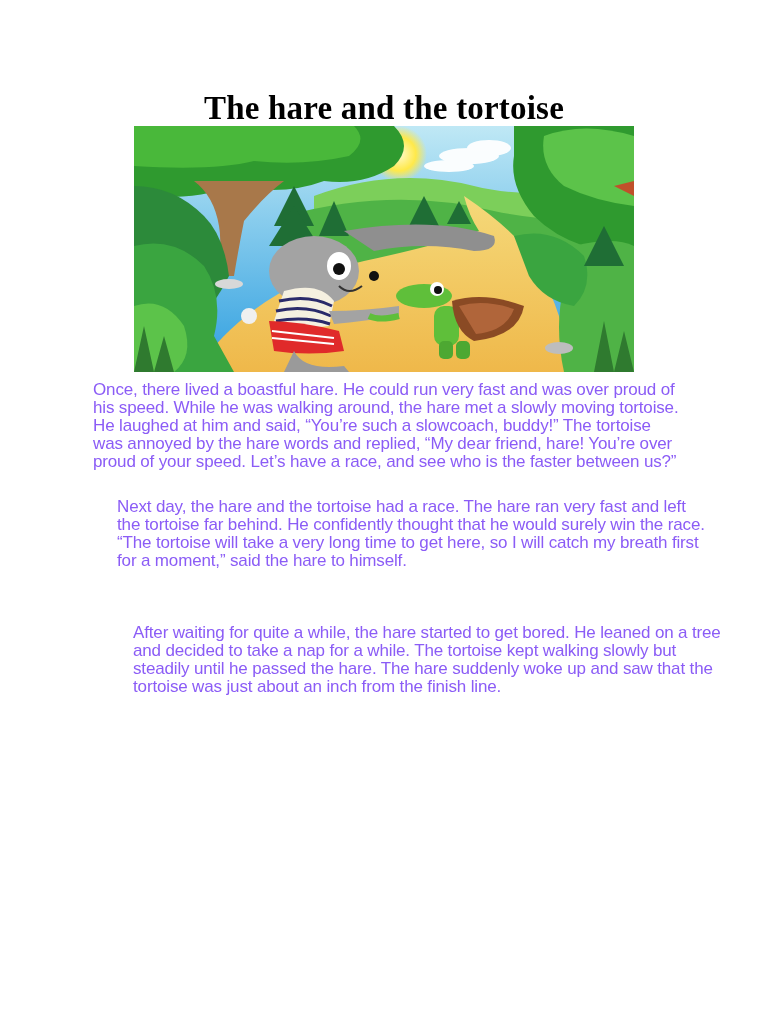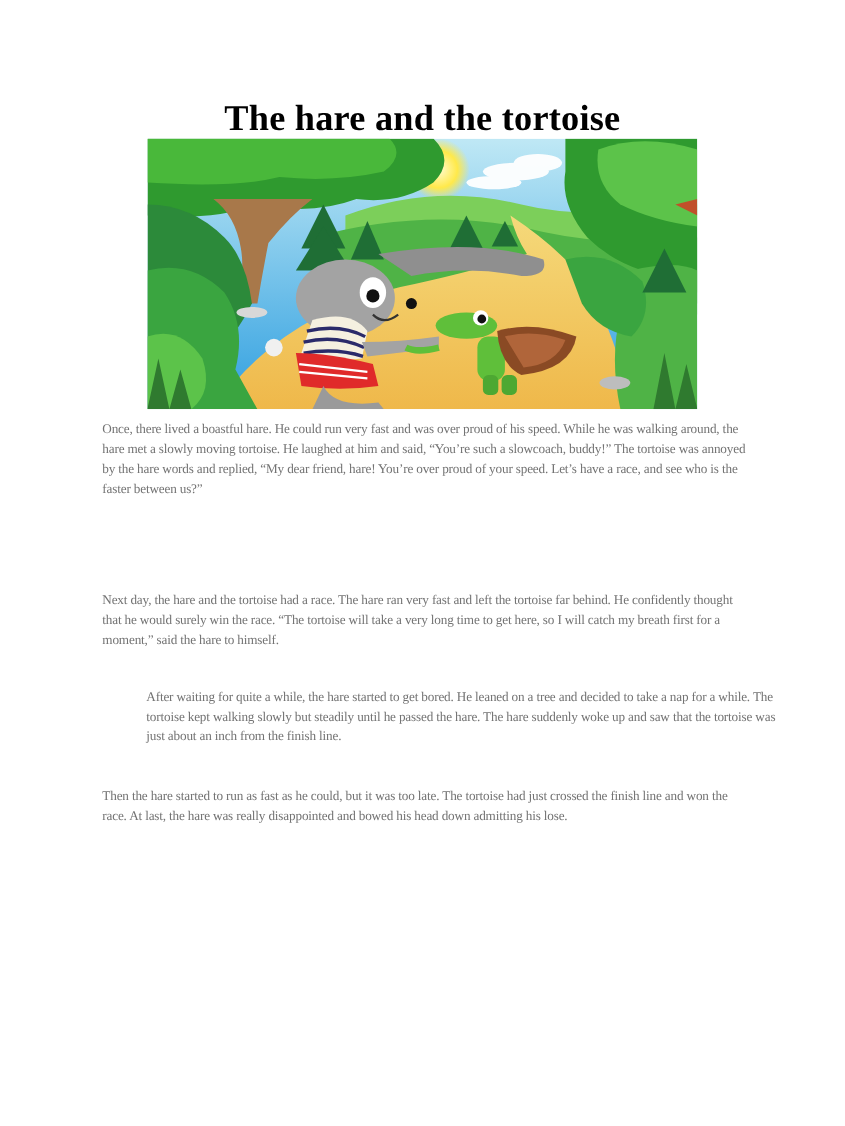--- a/index.html
+++ b/index.html
@@ -45,29 +45,29 @@
     .illustration svg {
       display: block;
       width: 500px;
       height: 246px;
     }
     .para {
       position: absolute;
       left: 93px;
       width: 590px;
       margin: 0;
-      font-family: Liberation Serif, serif;
-      font-size: 12px;
+      font-family: Liberation Sans, sans-serif;
+      font-size: 17px;
       line-height: 18px;
-      color: #737373;
+      color: #8b5cf6;
       letter-spacing: -0.15px;
       word-spacing: 0px;
     }
     .p1 { top: 381px; }
-    .p2 { top: 536px; }
+    .p2 { top: 498px; margin-left: 24px; }
     .p3 { top: 624px; margin-left: 40px; }
     .p4 { top: 714px; }
   </style>
 </head>
 <body>
 
 <div class="page">
 
   <h1 class="title">The hare and the tortoise</h1>
 
@@ -161,15 +161,14 @@
       </g>
 
       <path d="M0 246 L10 200 L20 246 L30 210 L40 246 Z" fill="#2f7a2f"></path>
       <path d="M460 246 L470 195 L480 246 L490 205 L500 246 Z" fill="#2f7a2f"></path>
     </svg>
   </div>
 
   <p class="para p1">Once, there lived a boastful hare. He could run very fast and was over proud of his speed. While he was walking around, the hare met a slowly moving tortoise. He laughed at him and said, “You’re such a slowcoach, buddy!” The tortoise was annoyed by the hare words and replied, “My dear friend, hare! You’re over proud of your speed. Let’s have a race, and see who is the faster between us?”</p>
   <p class="para p2">Next day, the hare and the tortoise had a race. The hare ran very fast and left the tortoise far behind. He confidently thought that he would surely win the race. “The tortoise will take a very long time to get here, so I will catch my breath first for a moment,” said the hare to himself.</p>
   <p class="para p3">After waiting for quite a while, the hare started to get bored. He leaned on a tree and decided to take a nap for a while. The tortoise kept walking slowly but steadily until he passed the hare. The hare suddenly woke up and saw that the tortoise was just about an inch from the finish line.</p>
-  <p class="para p4">Then the hare started to run as fast as he could, but it was too late. The tortoise had just crossed the finish line and won the race. At last, the hare was really disappointed and bowed his head down admitting his lose.</p>
 
 </div>
 
 </body></html>

